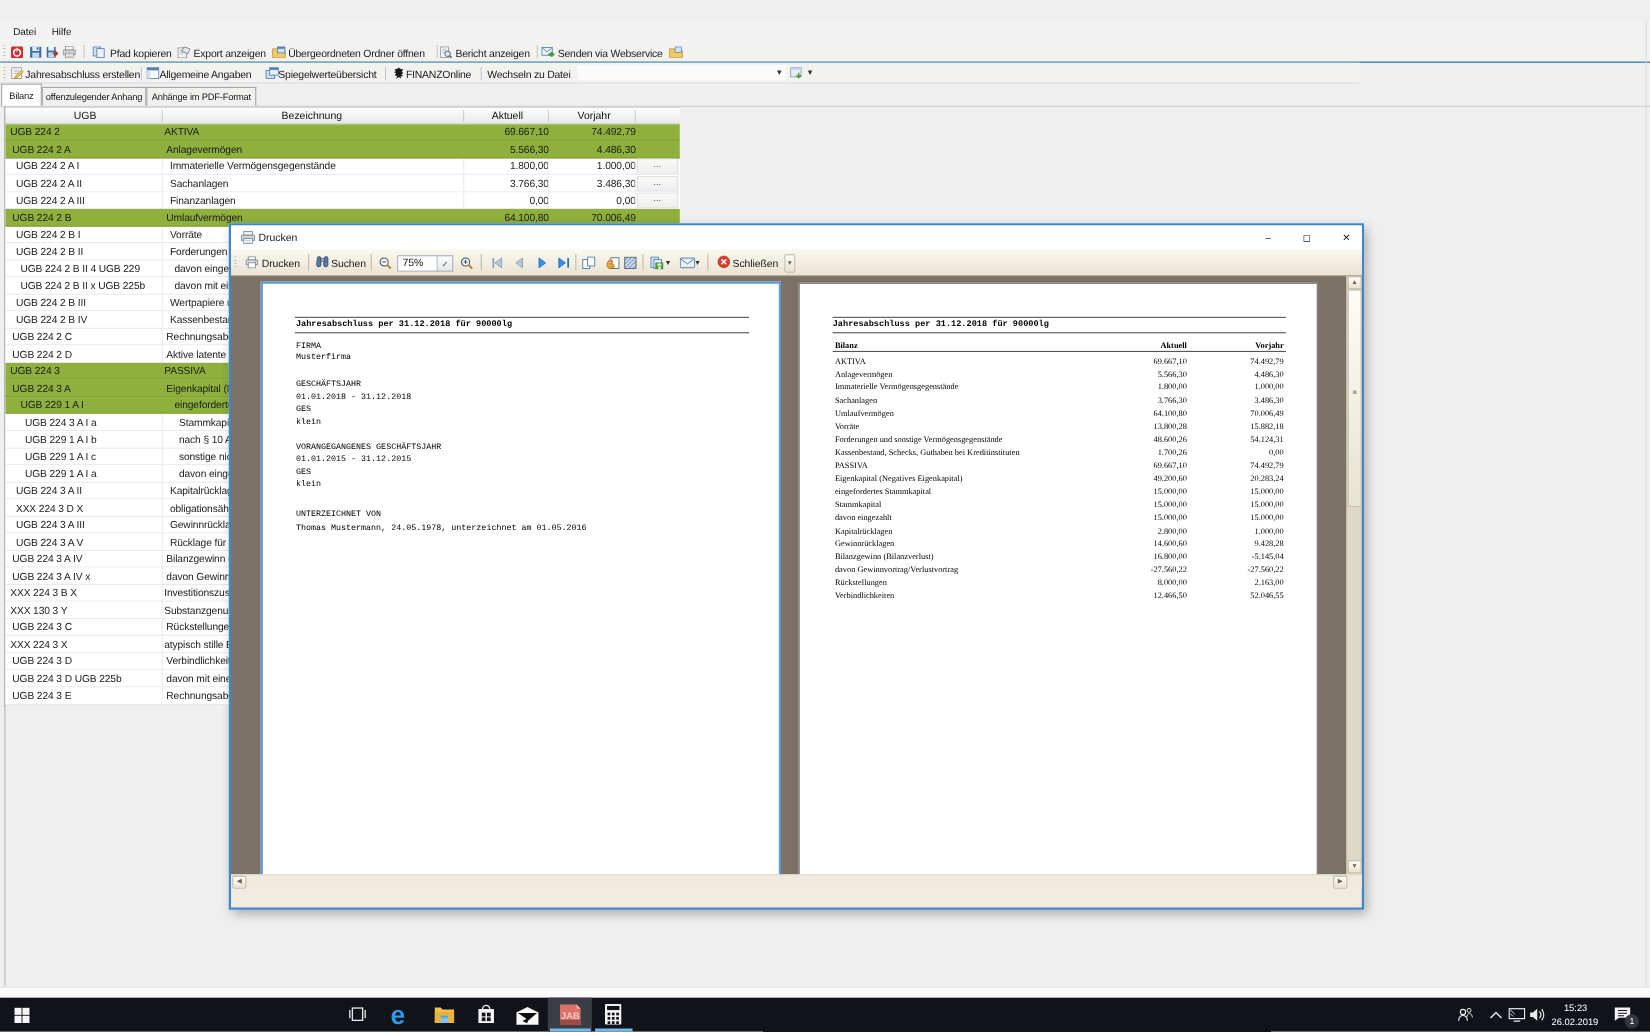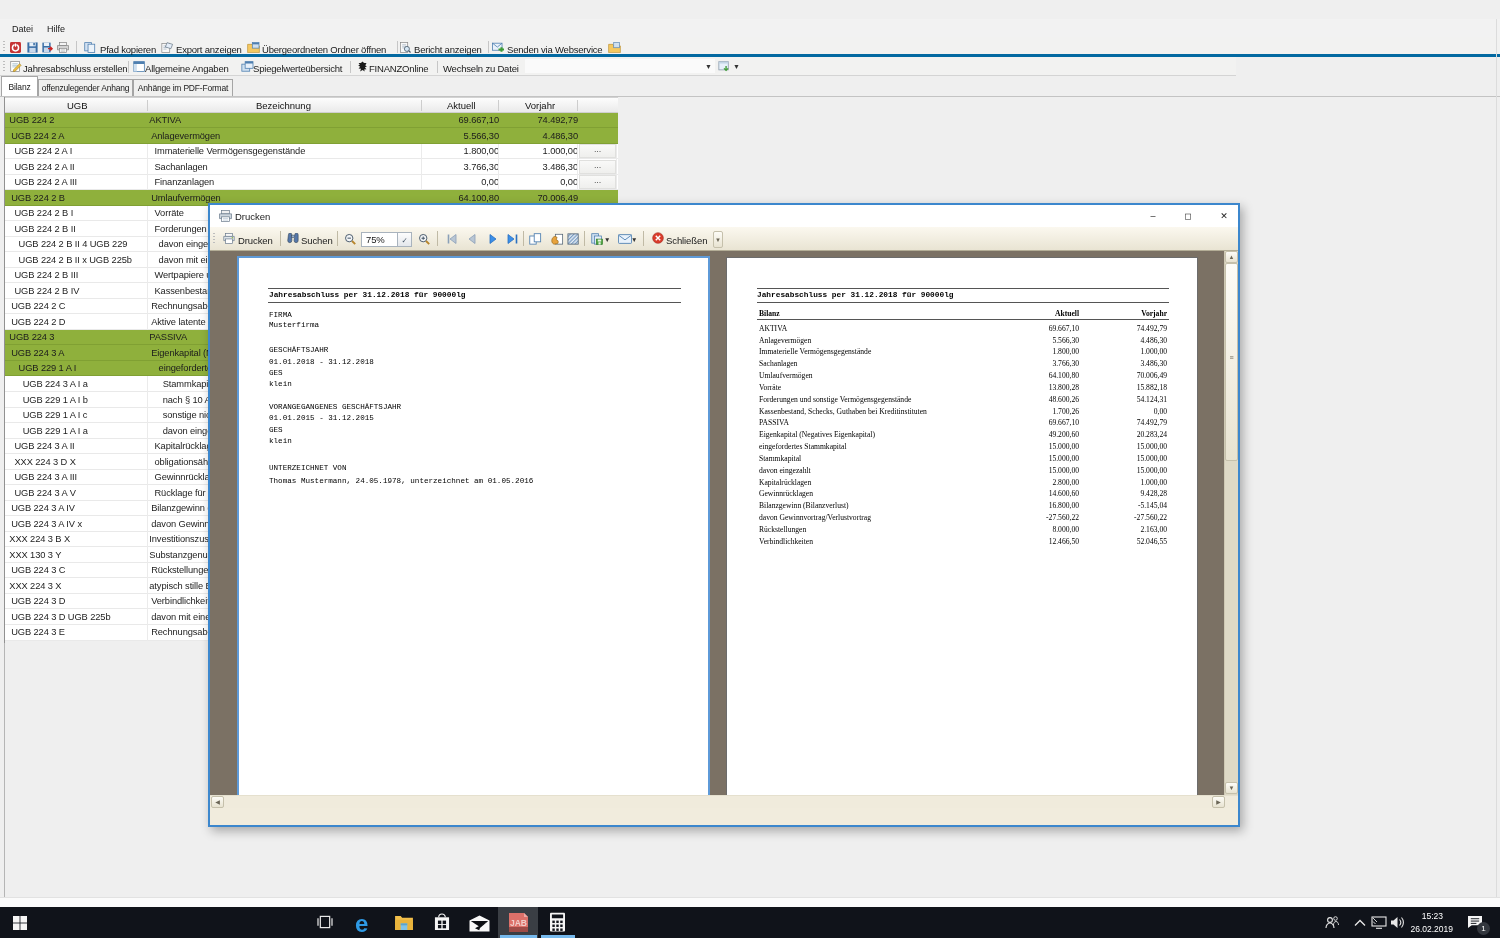--- a/index.html
+++ b/index.html
@@ -5,21 +5,21 @@
 * { margin:0; padding:0; box-sizing:border-box; }
 html,body { width:1500px; height:938px; overflow:hidden; }
 body { font-family:"Liberation Sans", sans-serif; background:#efefef; position:relative; }
 
 
 #titlebar { position:absolute; left:0; top:0; width:1202px; height:19px; background:#fefefe;margin-top:20px; }
 #titlebar .ttext { position:absolute; left:17px; top:4px; font-size:9.5px; letter-spacing:-0.1px; color:#3c3c3c; }
 .wbtn { position:absolute; top:0; height:19px; width:28px; color:#707070; font-size:9px; text-align:center; line-height:19px; }
 #menubar { position:absolute; left:0; top:19px; width:1500px; height:18px; background:#f2f2f2; font-size:9px; color:#1a1a1a; }
 #menubar span { position:absolute; top:5px; }
-#toolbar1 { position:absolute; left:0; top:37px; width:1500px; height:20px; background:#f2f2f1; border-bottom:3px solid #0369a1; }
+#toolbar1 { position:absolute; left:0; top:37px; width:1500px; height:20px; background:#f2f2f1; border-bottom:1px solid #0369a1; }
 #toolbar2 { position:absolute; left:0; top:57px; width:1236px; height:19px; background:#f2f2f1; border-bottom:1px solid #d4d4d4; }
 .grip { position:absolute; left:3px; top:4px; width:2px; height:12px;
   background-image:repeating-linear-gradient(to bottom,#bdbdbd 0 1px,transparent 1px 3px); }
 .titem { position:absolute; font-size:9.5px; letter-spacing:-0.2px; color:#1a1a1a; white-space:nowrap; }
 .tsep { position:absolute; top:4px; width:1px; height:12px; background:#c6c6c6; }
 
 #tabstrip { position:absolute; left:0; top:76px; width:1500px; height:20px; background:#efefef; }
 .tab { position:absolute; top:3px; height:17px; background:#f0f0ef; border:1px solid #a5a5a5; border-bottom:none;
   font-size:8.5px; letter-spacing:-0.2px; color:#1a1a1a; text-align:center; padding-top:3px; }
 .tab.active { top:0px; height:20px; background:#fff; z-index:2; padding-top:5px; }

